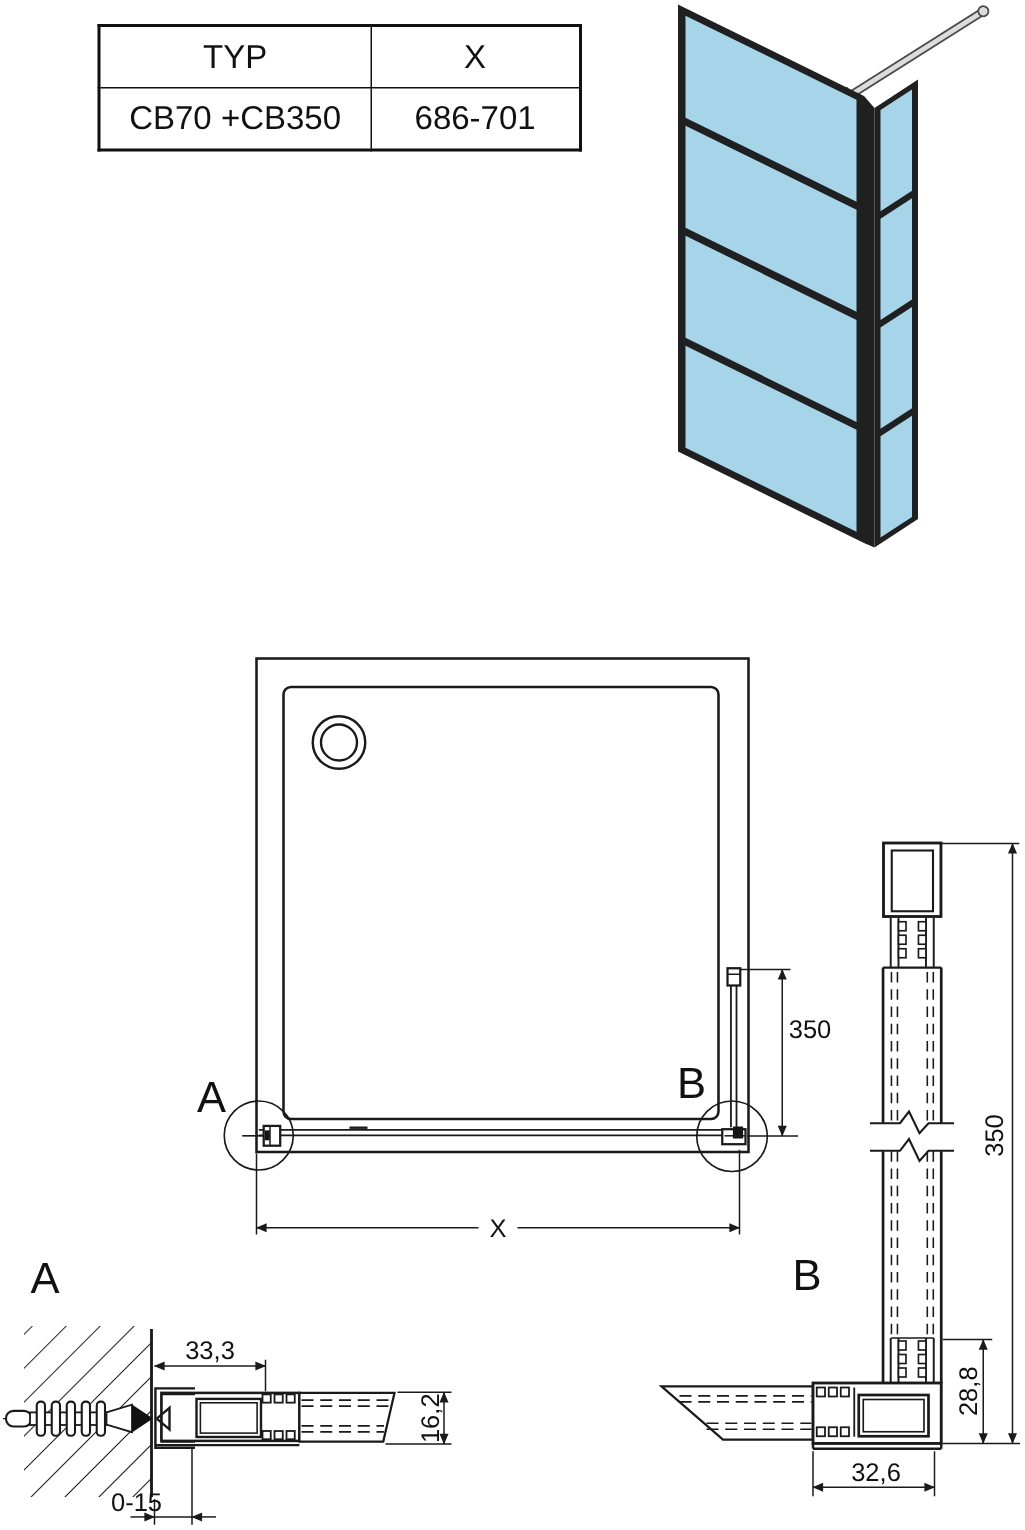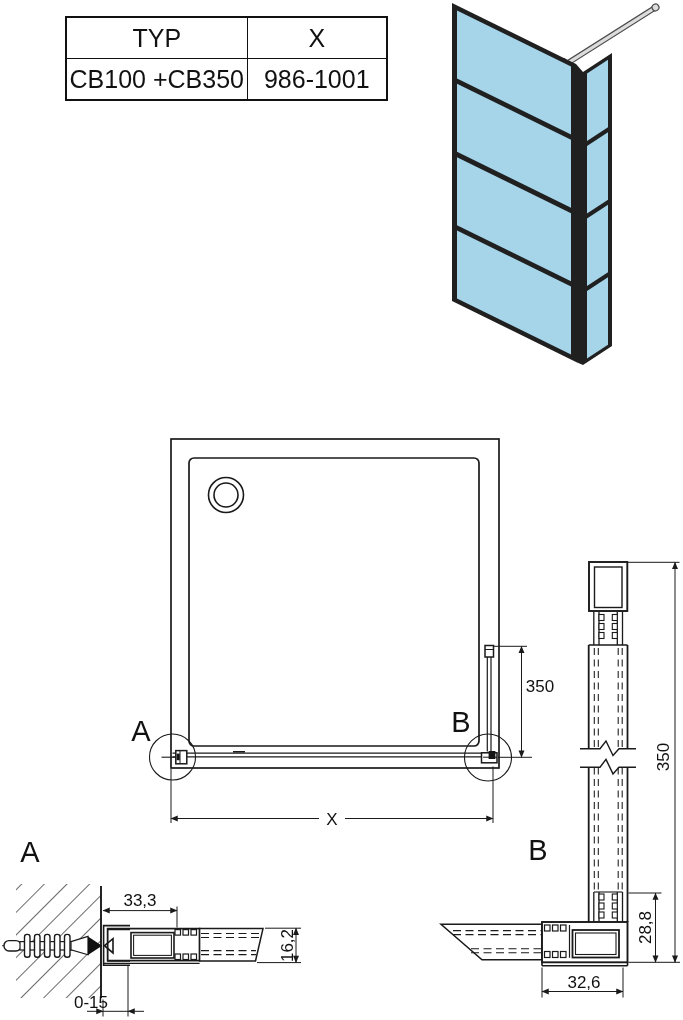--- a/index.html
+++ b/index.html
@@ -2,21 +2,21 @@
 <html><head>
 <meta charset="utf-8">
 <style>
   html,body{margin:0;padding:0;background:#ffffff;}
   .stage{
     position:relative;width:683px;height:1020px;background:#ffffff;overflow:hidden;
     font-family:"Liberation Sans",sans-serif;color:#111;
   }
   table.spec{
     position:absolute;left:65px;top:16px;width:321px;border-collapse:collapse;
-    table-layout:fixed;font-size:25px;color:#111;background:#fff;
+    table-layout:fixed;font-size:22px;color:#111;background:#fff;
     border:2.2px solid #111;
   }
   table.spec th,table.spec td{
     border:1.7px solid #111;text-align:center;vertical-align:middle;
     font-weight:400;height:40px;padding:0;white-space:nowrap;
   }
   table.spec col.c1{width:181px;}
   table.spec col.c2{width:140px;}
   svg.drawing{position:absolute;left:0;top:0;}
   svg.drawing text{font-family:"Liberation Sans",sans-serif;fill:#111;}
@@ -34,22 +34,22 @@
         <col class="c2">
       </colgroup>
     <thead>
       <tr>
         <th>TYP</th>
         <th>X</th>
       </tr>
     </thead>
     <tbody>
       <tr>
-        <td>CB100 +CB350</td>
-        <td>986-1001</td>
+        <td>CB70 +CB350</td>
+        <td>686-701</td>
       </tr>
     </tbody>
   </table>
 
   <svg class="drawing" width="683" height="1020" viewBox="0 0 683 1020">
     <defs>
       <marker id="arr" viewBox="0 0 10 10" refX="9" refY="5" markerWidth="9.5" markerHeight="7.5" orient="auto-start-reverse" markerUnits="userSpaceOnUse">
         <path d="M0,1 L9.5,5 L0,9 z" fill="#1a1a1a"></path>
       </marker>
       <pattern id="hatch" width="16" height="16" patternUnits="userSpaceOnUse" patternTransform="rotate(45)">

